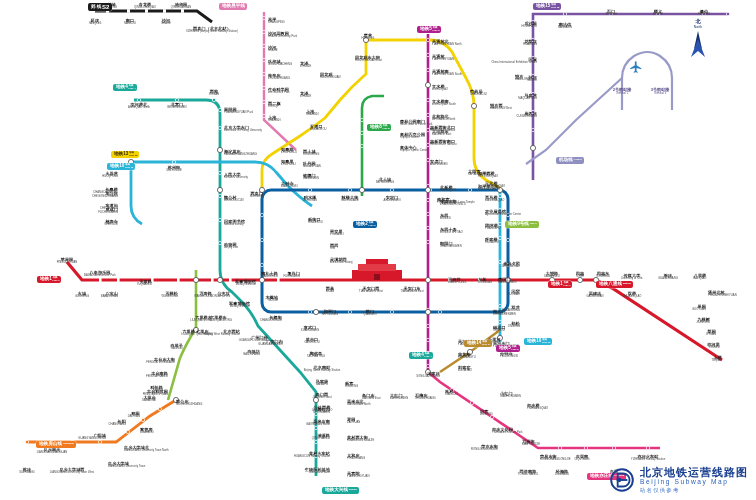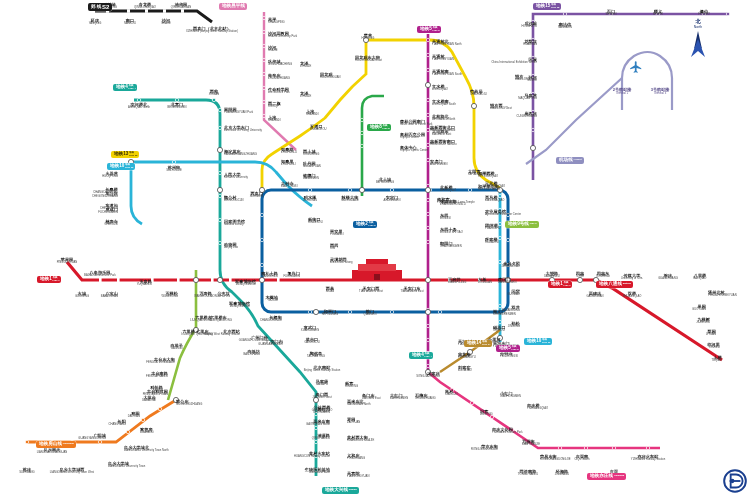--- a/index.html
+++ b/index.html
@@ -1285,15 +1285,20 @@
     </svg>
   </div>
 
   <div id="logo">
     <svg class="mark" viewBox="0 0 48 48">
       <circle cx="24" cy="24" r="20" fill="none" stroke="#1a3f8f" stroke-width="3.6"></circle>
       <path d="M16 12 h10 a12 12 0 0 1 0 24 h-10 z" fill="none" stroke="#1a3f8f" stroke-width="3.4"></path>
       <circle cx="19" cy="24" r="4" fill="#1a3f8f"></circle>
       <rect x="14" y="22.3" width="20" height="3.4" fill="#1a3f8f"></rect>
     </svg>
+    <div class="txt">
+      <div class="t1">北京地铁运营线路图</div>
+      <div class="t2">Beijing Subway Map</div>
+      <div class="t3">站名仅供参考</div>
+    </div>
   </div>
 
 </div>
 
 </body></html>

